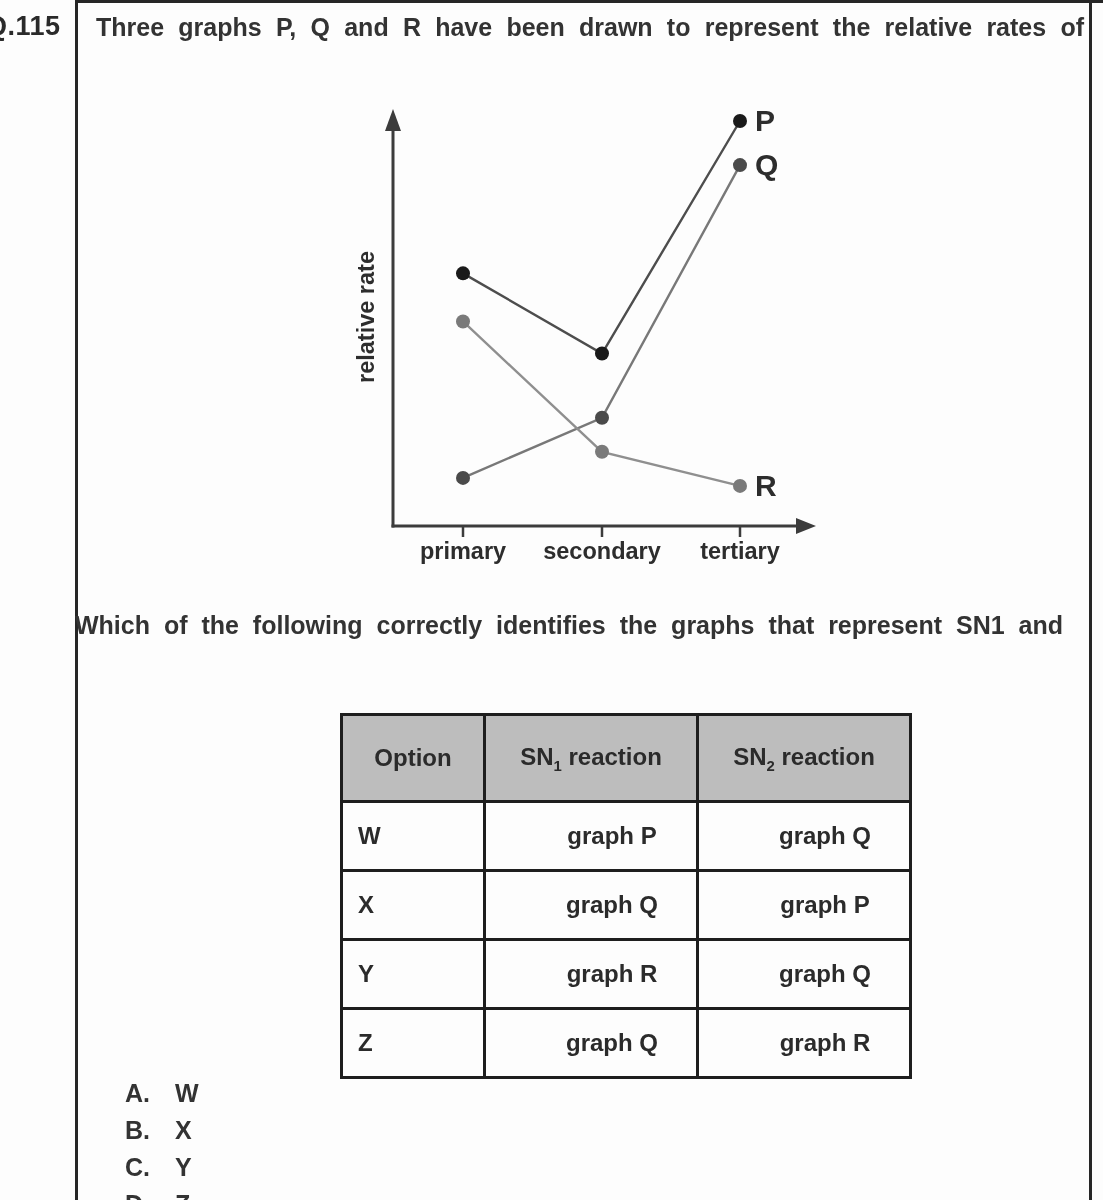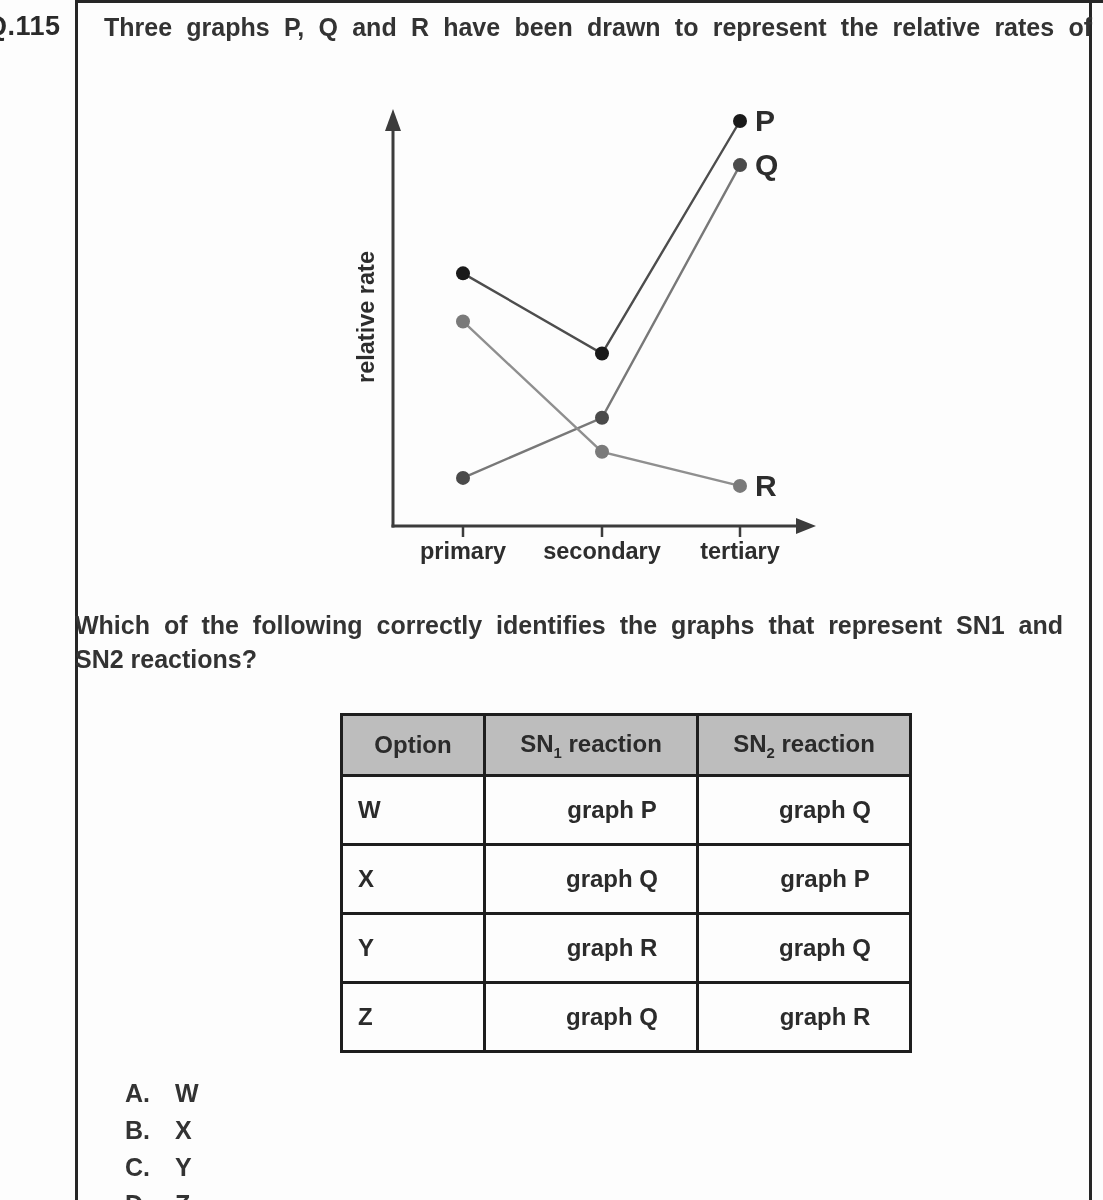--- a/index.html
+++ b/index.html
@@ -15,41 +15,41 @@
   .topline  { position:absolute; left:75px; top:0; width:1028px; height:3px; background:#262626; }
   .vdivider { position:absolute; left:75px; top:0; width:3px; height:1200px; background:#262626; }
   .rborder  { position:absolute; left:1089px; top:0; width:3px; height:1200px; background:#262626; }
 
   .qnum {
     position:absolute; left:-14px; top:11px;
     font-size:27px; font-weight:bold; letter-spacing:.5px; color:#2a2a2a;
   }
 
   .stem {
-    position:absolute; left:104px; top:10px; width:988px;
+    position:absolute; left:96px; top:10px; width:988px;
     font-size:25px; font-weight:bold; line-height:34px; color:#333;
   }
   .jline { text-align:justify; text-align-last:justify; }
 
   #chart-svg { position:absolute; left:355px; top:95px; }
 
   .q2 {
     position:absolute; left:75px; top:608px; width:988px;
     font-size:25px; font-weight:bold; line-height:34px; color:#333;
   }
 
   table.opts {
     position:absolute; left:340px; top:713px;
     border-collapse:collapse;
     font-size:24px; font-weight:bold; color:#2b2b2b;
   }
   .opts th, .opts td { border:3px solid #1e1e1e;padding-left:43px; }
   .opts th {
     background:#bdbdbd; height:58px;
-    padding:0 14px; text-align:center;
+    padding:13px 14px; text-align:center;
   }
   .opts th.c0 { width:112px; }
   .opts th.c1, .opts th.c2 { width:182px;text-align:center; }
   .opts td { height:64px; text-align:center; }
   .opts td.opt { text-align:left; padding-left:15px; }
   .opts sub { font-size:0.62em; }
 
   .answers { position:absolute; left:125px; top:1081px; font-size:25px; font-weight:bold; color:#333; }
   .ans { display:flex; line-height:25px; margin-bottom:12px; }
   .ans .letter { width:50px; }
@@ -91,21 +91,20 @@
     <text x="400" y="80.09999999999997" fill="#2d2d2d" text-anchor="start" font-family="&quot;Liberation Sans&quot;, sans-serif" font-size="30" font-weight="bold">Q</text>
     <polyline points="108,226.49 247,356.815 385,390.9" fill="none" stroke="#8f8f8f" stroke-width="2.4"></polyline>
     <circle cx="108" cy="226.49" r="7" fill="#7a7a7a"></circle>
     <circle cx="247" cy="356.815" r="7" fill="#7a7a7a"></circle>
     <circle cx="385" cy="390.9" r="7" fill="#7a7a7a"></circle>
     <text x="400" y="400.9" fill="#2d2d2d" text-anchor="start" font-family="&quot;Liberation Sans&quot;, sans-serif" font-size="30" font-weight="bold">R</text>
   </svg>
 
 <div class="q2">
   <div class="jline">Which of the following correctly identifies the graphs that represent SN1 and</div>
-  <div>SN2 reactions?</div>
 </div>
 
 <table class="opts">
   <thead>
     <tr>
       <th class="c0"><span>Option</span></th>
       <th class="c1"><span>SN</span><sub>1</sub><span> reaction</span></th>
       <th class="c2"><span>SN</span><sub>2</sub><span> reaction</span></th>
     </tr>
   </thead>

